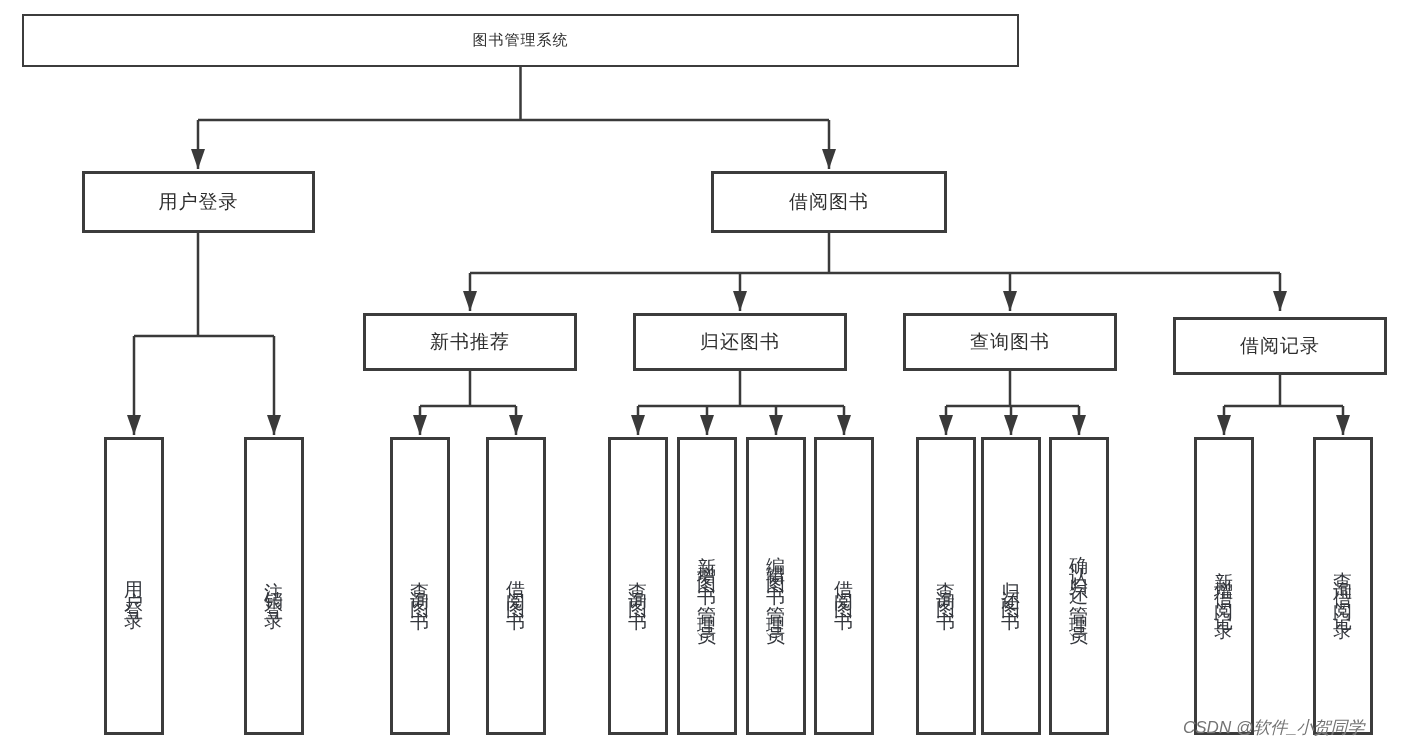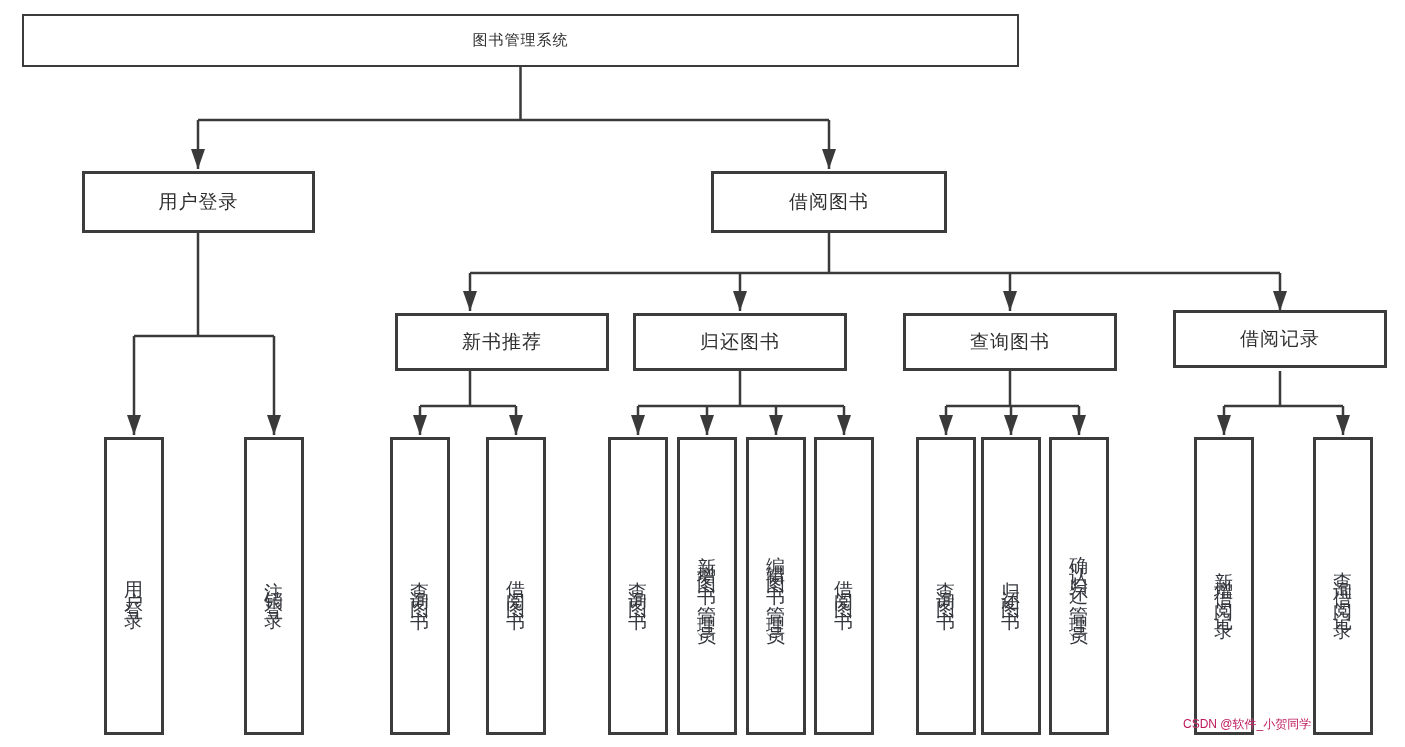--- a/index.html
+++ b/index.html
@@ -16,22 +16,22 @@
   }
   .root-box{border-width:2px;font-size:15px;letter-spacing:1px;}
   .branch-box,.group-box{font-size:19px;letter-spacing:1px;}
   .leaf-box{z-index:2;}
   .leaf-box .vtext{
     writing-mode:vertical-lr;text-orientation:mixed;
     font-size:19px;letter-spacing:10px;line-height:1;
     color:#34373d;
   }
   .watermark{
-    position:absolute;z-index:3;font-size:12px;color:#be185d;
-    text-shadow:0 0 1px rgba(255,255,255,0.6);white-space:nowrap;
+    position:absolute;z-index:3;font-size:17px;color:#737373;
+    text-shadow:0 0 1px rgba(255,255,255,0.6);white-space:nowrap;font-style:italic;
   }
 </style>
 </head>
 <body>
 
 <div id="stage">
 
   <svg id="connectors" viewBox="0 0 1405 747" xmlns="http://www.w3.org/2000/svg">
     <defs>
       <marker id="arrow" markerUnits="userSpaceOnUse" markerWidth="22" markerHeight="16" viewBox="0 0 22 16" refX="21" refY="8" orient="auto">
@@ -74,30 +74,30 @@
     <span>图书管理系统</span>
   </div>
 
   <div class="box branch-box" style="left:82px;top:171px;width:233px;height:62px;">
     <span>用户登录</span>
   </div>
   <div class="box branch-box" style="left:711px;top:171px;width:236px;height:62px;">
     <span>借阅图书</span>
   </div>
 
-  <div class="box group-box" style="left:363px;top:313px;width:214px;height:58px;margin-left:32px;">
+  <div class="box group-box" style="left:363px;top:313px;width:214px;height:58px;">
     <span>新书推荐</span>
   </div>
   <div class="box group-box" style="left:633px;top:313px;width:214px;height:58px;">
     <span>归还图书</span>
   </div>
   <div class="box group-box" style="left:903px;top:313px;width:214px;height:58px;">
     <span>查询图书</span>
   </div>
-  <div class="box group-box" style="left:1173px;top:310px;width:214px;height:58px;">
+  <div class="box group-box" style="left:1173px;top:317px;width:214px;height:58px;">
     <span>借阅记录</span>
   </div>
 
   <div class="box leaf-box" style="left:104px;top:437px;width:60px;height:298px;">
     <span class="vtext">用户登录</span>
   </div>
   <div class="box leaf-box" style="left:244px;top:437px;width:60px;height:298px;">
     <span class="vtext">注销登录</span>
   </div>
 

